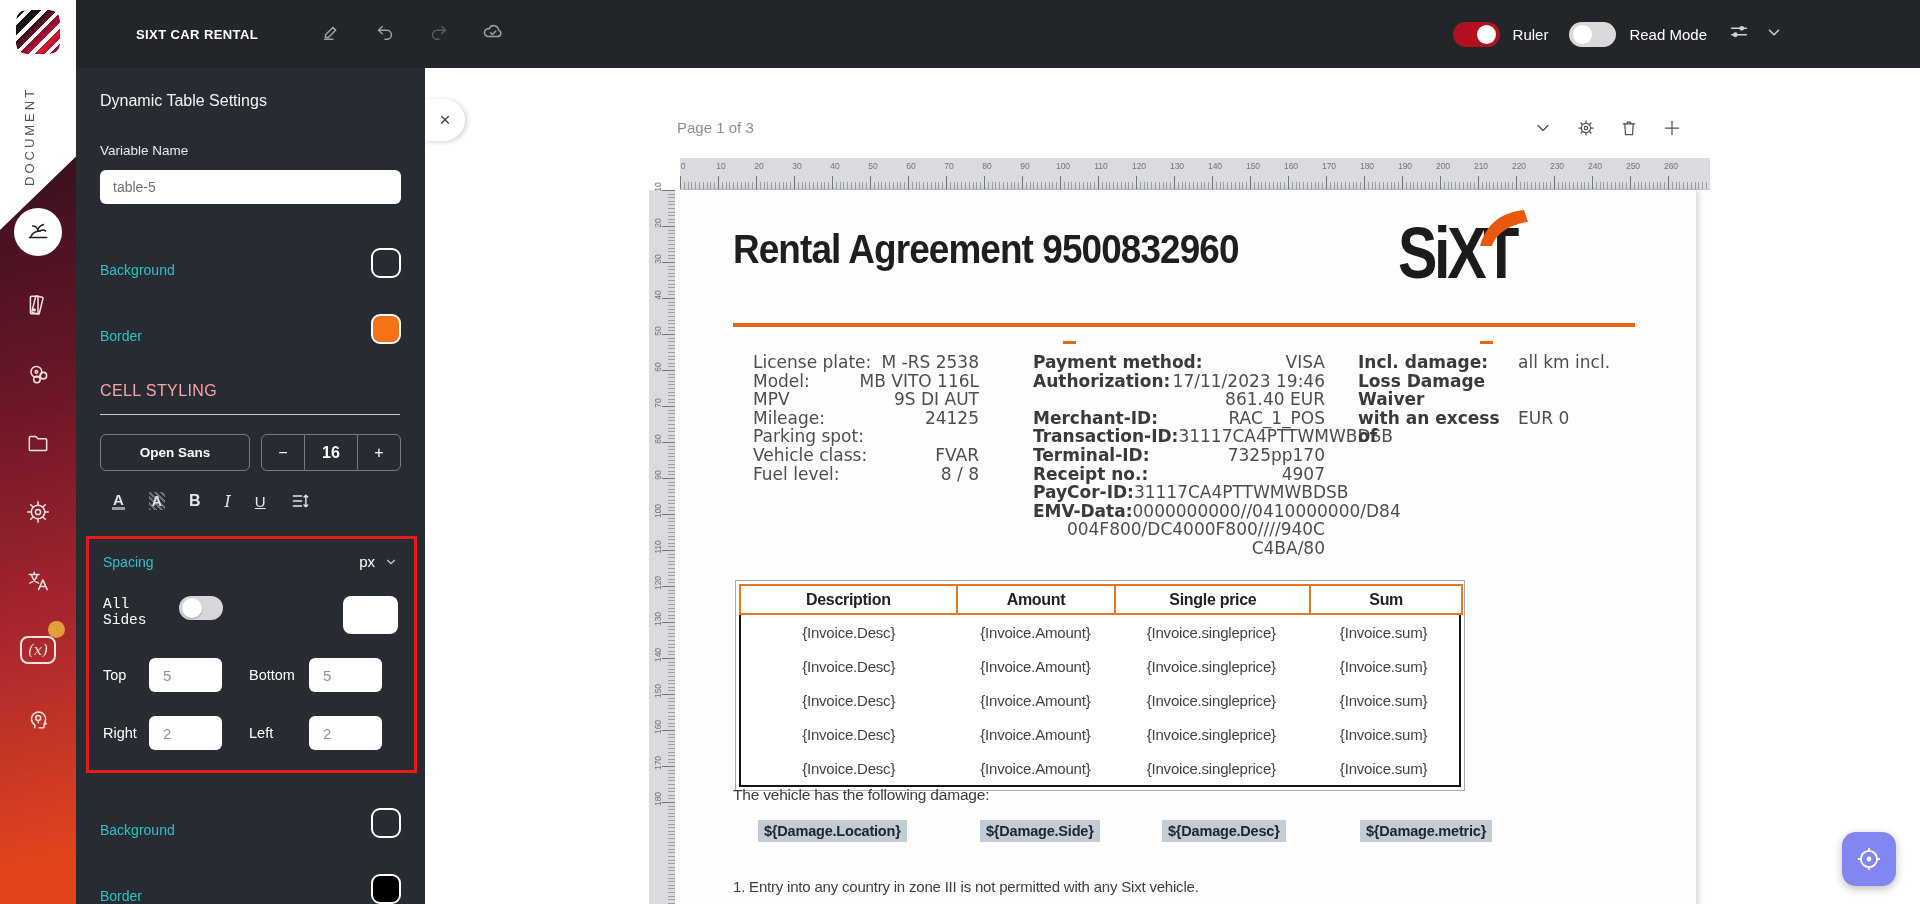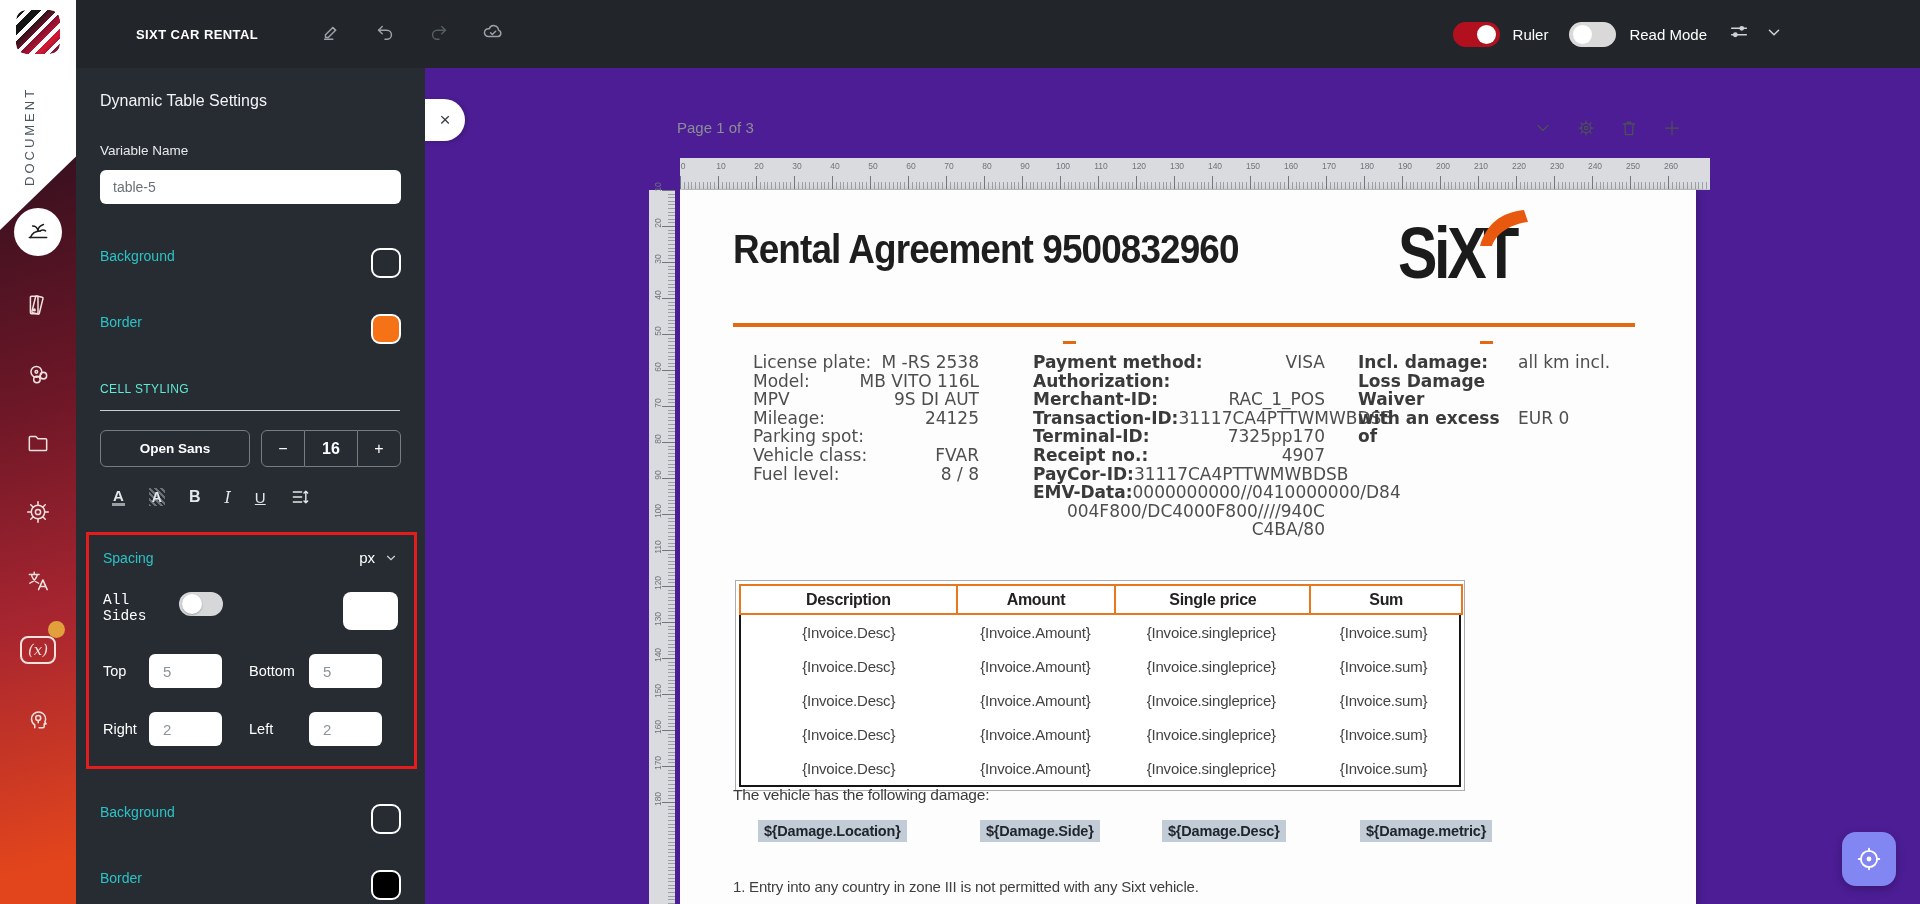--- a/index.html
+++ b/index.html
@@ -43,28 +43,28 @@
   .tb-label { font-size:15px; margin-right:8px; }
   .tb-right svg { width:22px; height:22px; stroke:#cfd4d8; fill:none; stroke-width:1.6; stroke-linecap:round; }
 
   
   .panel { position:absolute; left:76px; top:68px; width:349px; bottom:0; background:#272c33;
     color:#fff; padding:24px 24px 0 24px; z-index:25; }
   .panel-title { font-size:16px; color:#f2f4f6; }
   .field-label { font-size:13.5px; color:#e8eaec; margin-top:33px; }
   .text-input { margin-top:12px; width:301px; height:34px; background:#fff; border:none; border-radius:6px;
     padding-left:13px; font-size:14px; color:#6b7177; font-family:"Liberation Sans",sans-serif; }
-  .color-row { display:flex; align-items:flex-start; justify-content:space-between; }
+  .color-row { display:flex; align-items:flex-end; justify-content:space-between; }
   .teal { color:#2bc3c6; font-size:14px; }
   .swatch { width:30px; height:30px; border-radius:9px; border:2px solid #fff; background:transparent; cursor:pointer; }
   .swatch.orange { background:#f57316; }
   .swatch.black { background:#000; }
   .row-bg1 { margin-top:44px; }
   .row-bd1 { margin-top:36px; }
-  .section-head { margin-top:38px; font-size:12px; letter-spacing:.4px; color:#5eead4; }
+  .section-head { margin-top:38px; font-size:16px; letter-spacing:.4px; color:#fca5a5; }
   .divider { margin-top:14px; height:1px; background:#c9ccd0; width:300px; }
   .font-row { margin-top:19px; display:flex; gap:11px;align-items:flex-end; }
   .font-btn { width:150px; height:37px; border:1px solid #767c84; border-radius:6px; background:transparent;
     color:#fff; font-weight:bold; font-size:13.5px; font-family:"Liberation Sans",sans-serif; cursor:pointer; }
   .stepper { display:flex; height:37px; }
   .step { width:44px; display:flex; align-items:center; justify-content:center; border:1px solid #767c84;
     color:#fff; font-size:16px; cursor:pointer; }
   .step.first { border-radius:6px 0 0 6px; } .step.mid { width:52px; font-weight:bold; border-left:none; border-right:none; cursor:default; }
   .step.last { border-radius:0 6px 6px 0; }
   .fmt-row { margin-top:17px; display:flex; align-items:center; gap:24px; padding-left:12px; color:#e4e7ea; height:26px; }
@@ -91,21 +91,21 @@
   .sp-input { width:73px; height:34px; border:none; border-radius:6px; background:#fff; color:#8d939a;
     font-size:15px; padding-left:14px; font-family:"Liberation Sans",sans-serif; }
   .row-bg2 { margin-top:35px; }
   .row-bd2 { margin-top:36px; }
 
   .close-btn { position:absolute; left:425px; top:99px; width:40px; height:42px; background:#fff;
     border:none; border-radius:0 21px 21px 0; box-shadow:2px 1px 5px rgba(0,0,0,.18); color:#3a3f45;
     font-size:19px; cursor:pointer; z-index:24; font-family:"Liberation Sans",sans-serif; }
 
   
-  .canvas { position:absolute; left:425px; top:68px; right:0; bottom:0; background:#4c1d95; overflow:hidden; }
+  .canvas { position:absolute; left:425px; top:68px; right:0; bottom:0; background:#ffffff; overflow:hidden; }
   .page-indicator { position:absolute; left:252px; top:51px; color:#8a8f95; font-size:15px; }
   .page-actions { position:absolute; left:1108px; top:50px; display:flex; gap:23px; }
   .page-actions .pa { width:20px; height:20px; cursor:pointer; }
   .page-actions svg { width:20px; height:20px; stroke:#4c5156; fill:none; stroke-width:1.5; stroke-linecap:round; stroke-linejoin:round; }
   .ruler-corner { position:absolute; left:270px; top:96px; width:24px; height:24px; }
   .ruler-corner svg { width:24px; height:24px; stroke:#8f959b; fill:none; stroke-width:1.6; }
 
   .h-ruler { position:absolute; left:255px; top:90px; width:1030px; height:32px; background:#d9dbde;
     border-bottom:1px solid #c3c6c9; display:flex;
     background-image:repeating-linear-gradient(to right,#9aa0a5 0 1px,transparent 1px 3.8px);
@@ -574,20 +574,21 @@
           <span class="val">8 / 8</span>
         </div>
       </div>
     <div class="info-col col-b" id="infoMiddle">
         <div class="info-row">
           <span class="lbl">Payment method:</span>
           <span class="val">VISA</span>
         </div>
         <div class="info-row">
           <span class="lbl">Authorization:</span>
+          <span class="val">17/11/2023 19:46 861.40 EUR</span>
         </div>
         <div class="info-row">
           <span class="lbl">Merchant-ID:</span>
           <span class="val">RAC_1_POS</span>
         </div>
         <div class="info-row">
           <span class="lbl">Transaction-ID:</span>
           <span class="val">31117CA4PTTWMWBDSB</span>
         </div>
         <div class="info-row">

